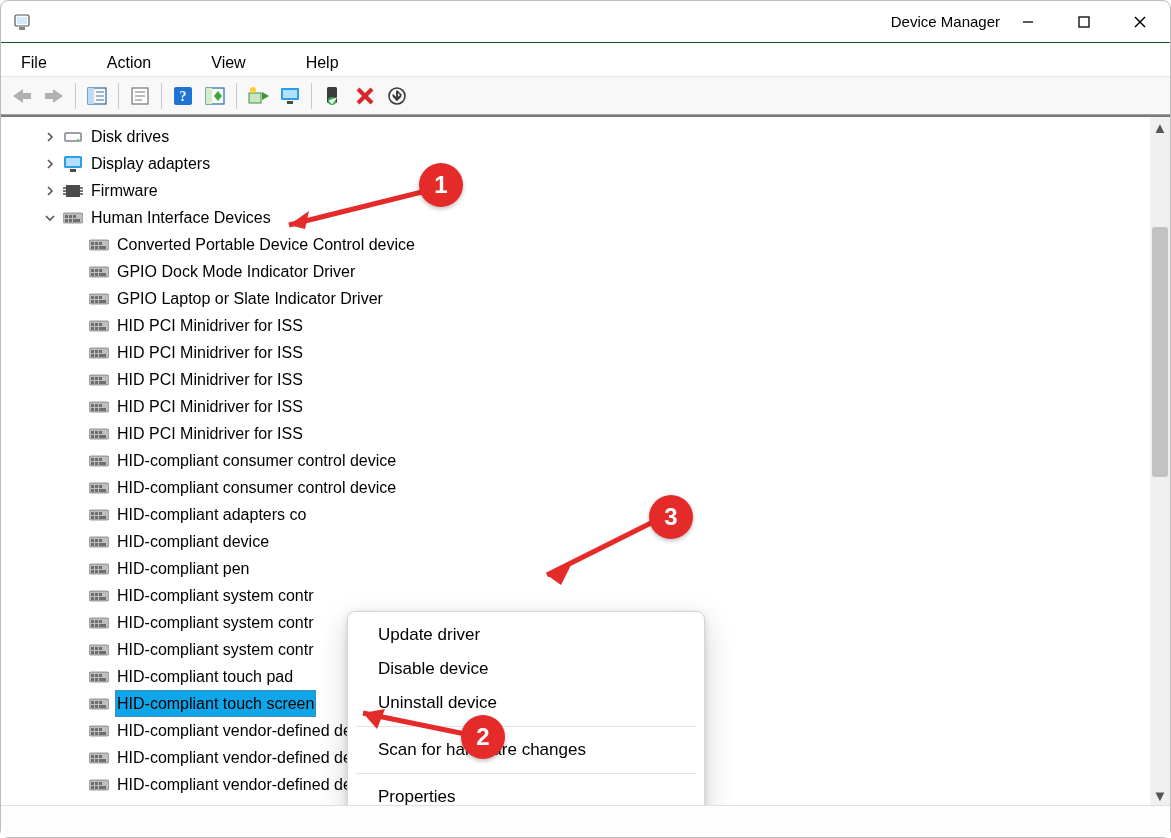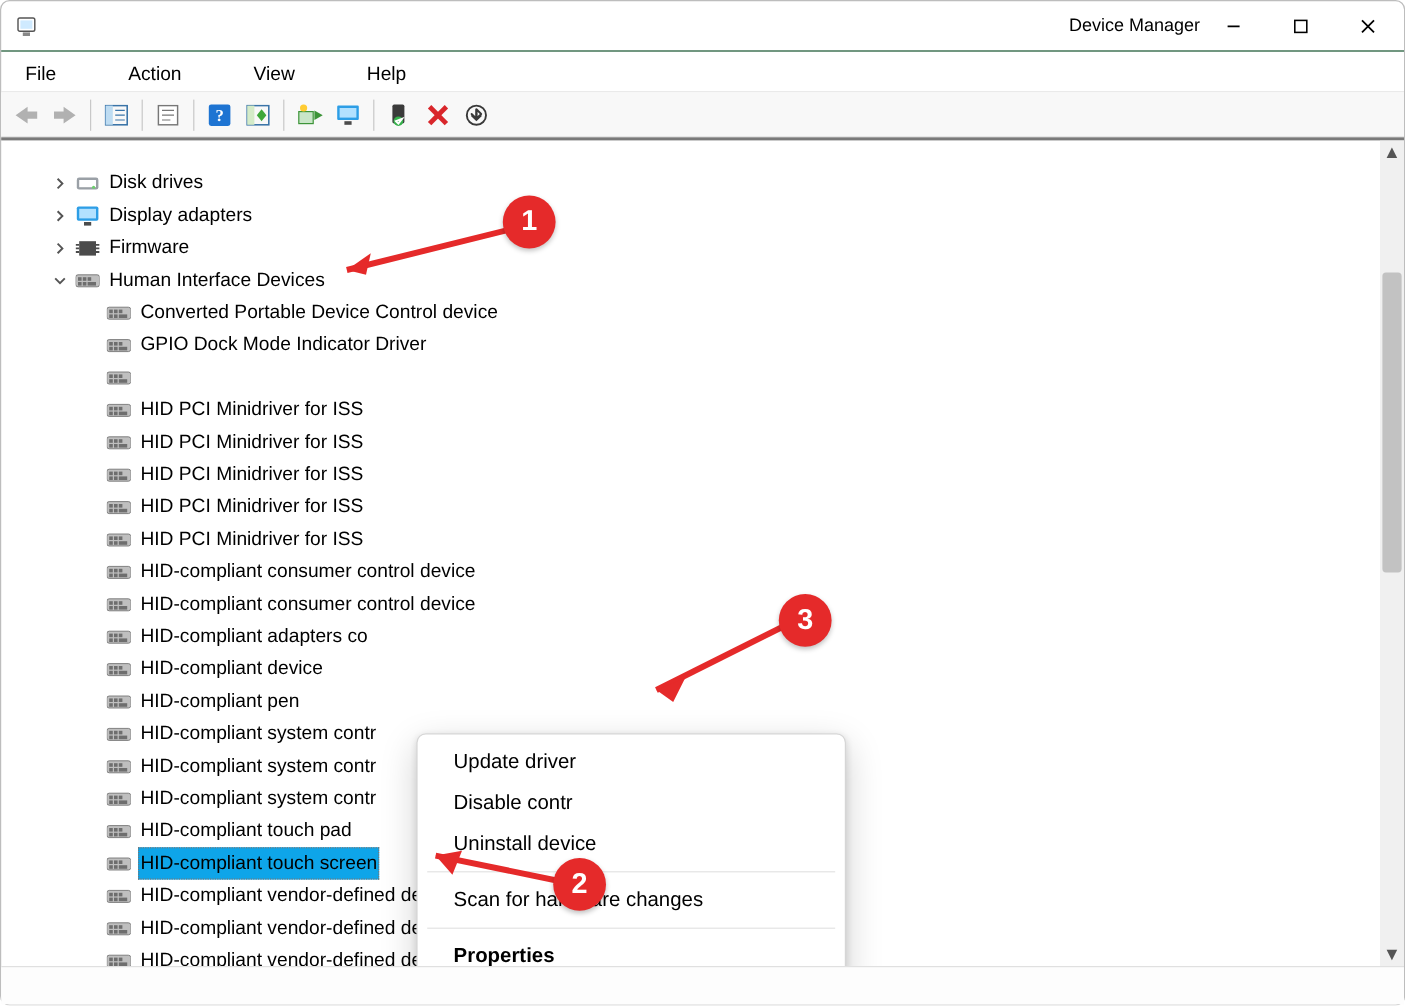--- a/index.html
+++ b/index.html
@@ -90,21 +90,20 @@
   .tree-pane {
     position: absolute;
     left: 12px; top: 4px; right: 16px; bottom: 0;
     background: #fff;
     overflow: hidden;
   }
   .tree {
     padding: 2px 0 0 0;
     font-size: 16px;
     line-height: 27px;
-    margin-top: 16px;
   }
   .tree-row {
     display: flex; align-items: center;
     height: 27px;
     white-space: nowrap;
   }
   .exp {
     width: 18px; height: 18px;
     display: inline-flex;
     align-items: center; justify-content: center;
@@ -157,21 +156,21 @@
     box-shadow: 0 10px 30px rgba(0,0,0,0.18), 0 2px 6px rgba(0,0,0,0.12);
     padding: 6px 0;
     font-size: 17px;
   }
   .ctxmenu .mi {
     padding: 7px 30px;
   }
   .ctxmenu .sep {
     height: 1px; background: #e3e3e3; margin: 6px 8px;
   }
-  .ctxmenu .mi.bold { font-weight: 700; }
+  .ctxmenu .mi.bold { font-weight: 400; }
   
   .badge {
     position: absolute;
     width: 44px; height: 44px;
     border-radius: 50%;
     background: #e52a2a;
     color: #fff;
     font-weight: 700;
     font-size: 24px;
     display:flex; align-items:center; justify-content:center;
@@ -409,20 +408,21 @@
               </svg>
             </span>
             <span class="label-wrap">GPIO Dock Mode Indicator Driver</span>
           </div>
           <div class="tree-row indent-2">
             <span class="dev-icon">
               <svg width="20" height="18">
                 <use href="#hid-ico"></use>
               </svg>
             </span>
+            <span class="label-wrap">GPIO Laptop or Slate Indicator Driver</span>
           </div>
           <div class="tree-row indent-2">
             <span class="dev-icon">
               <svg width="20" height="18">
                 <use href="#hid-ico"></use>
               </svg>
             </span>
             <span class="label-wrap">HID PCI Minidriver for ISS</span>
           </div>
           <div class="tree-row indent-2">
@@ -565,21 +565,21 @@
     </div>
 
     <div class="vscroll">
       <div class="arrow up">▲</div>
       <div class="thumb"></div>
       <div class="arrow down">▼</div>
     </div>
 
     <div class="ctxmenu">
       <div class="mi">Update driver</div>
-      <div class="mi">Disable contr</div>
+      <div class="mi">Disable device</div>
       <div class="mi">Uninstall device</div>
       <div class="sep"></div>
       <div class="mi">Scan for hardware changes</div>
       <div class="sep"></div>
       <div class="mi bold">Properties</div>
     </div>
 
     <svg class="arrow-svg" style="left:268px; top:60px;" width="180" height="60">
       <line x1="165" y1="12" x2="20" y2="48" stroke="#e52a2a" stroke-width="5"></line>
       <polygon points="20,48 40,34 36,52" fill="#e52a2a"></polygon>

